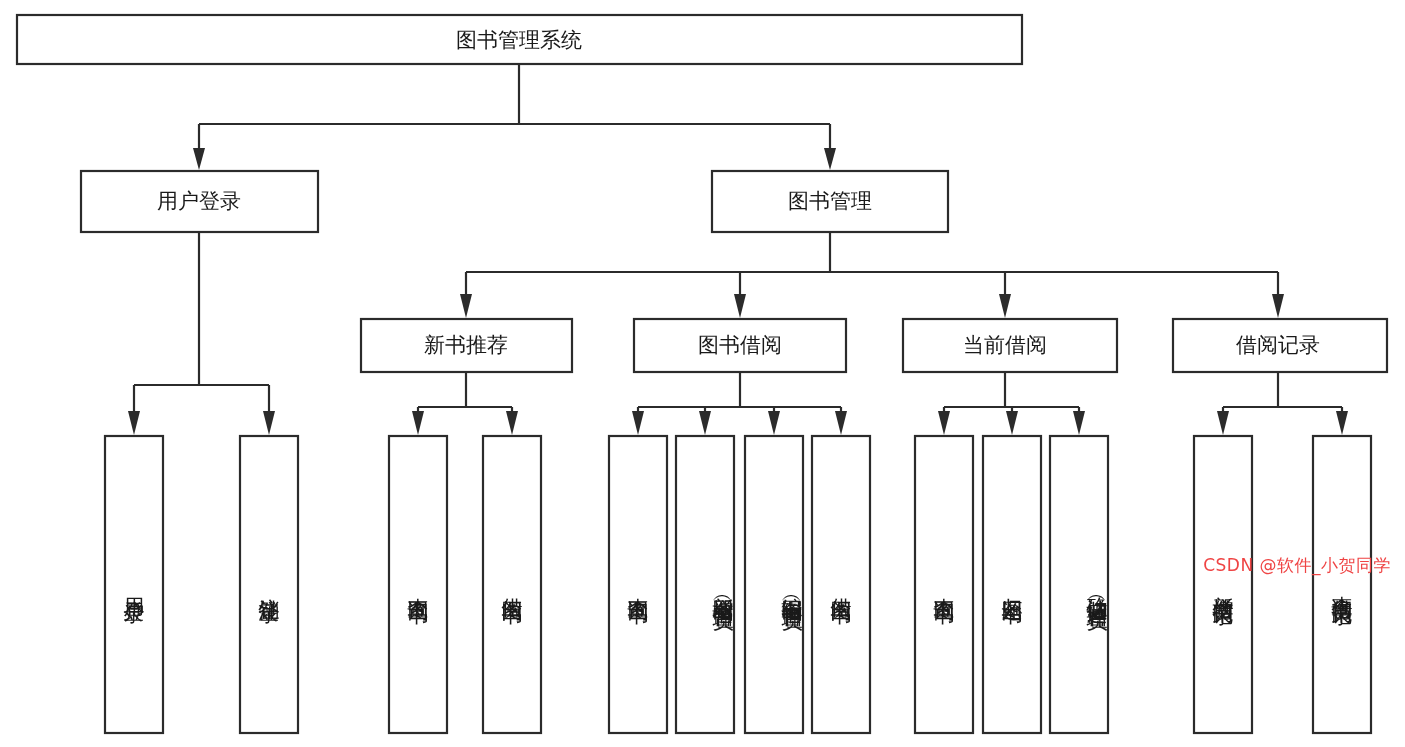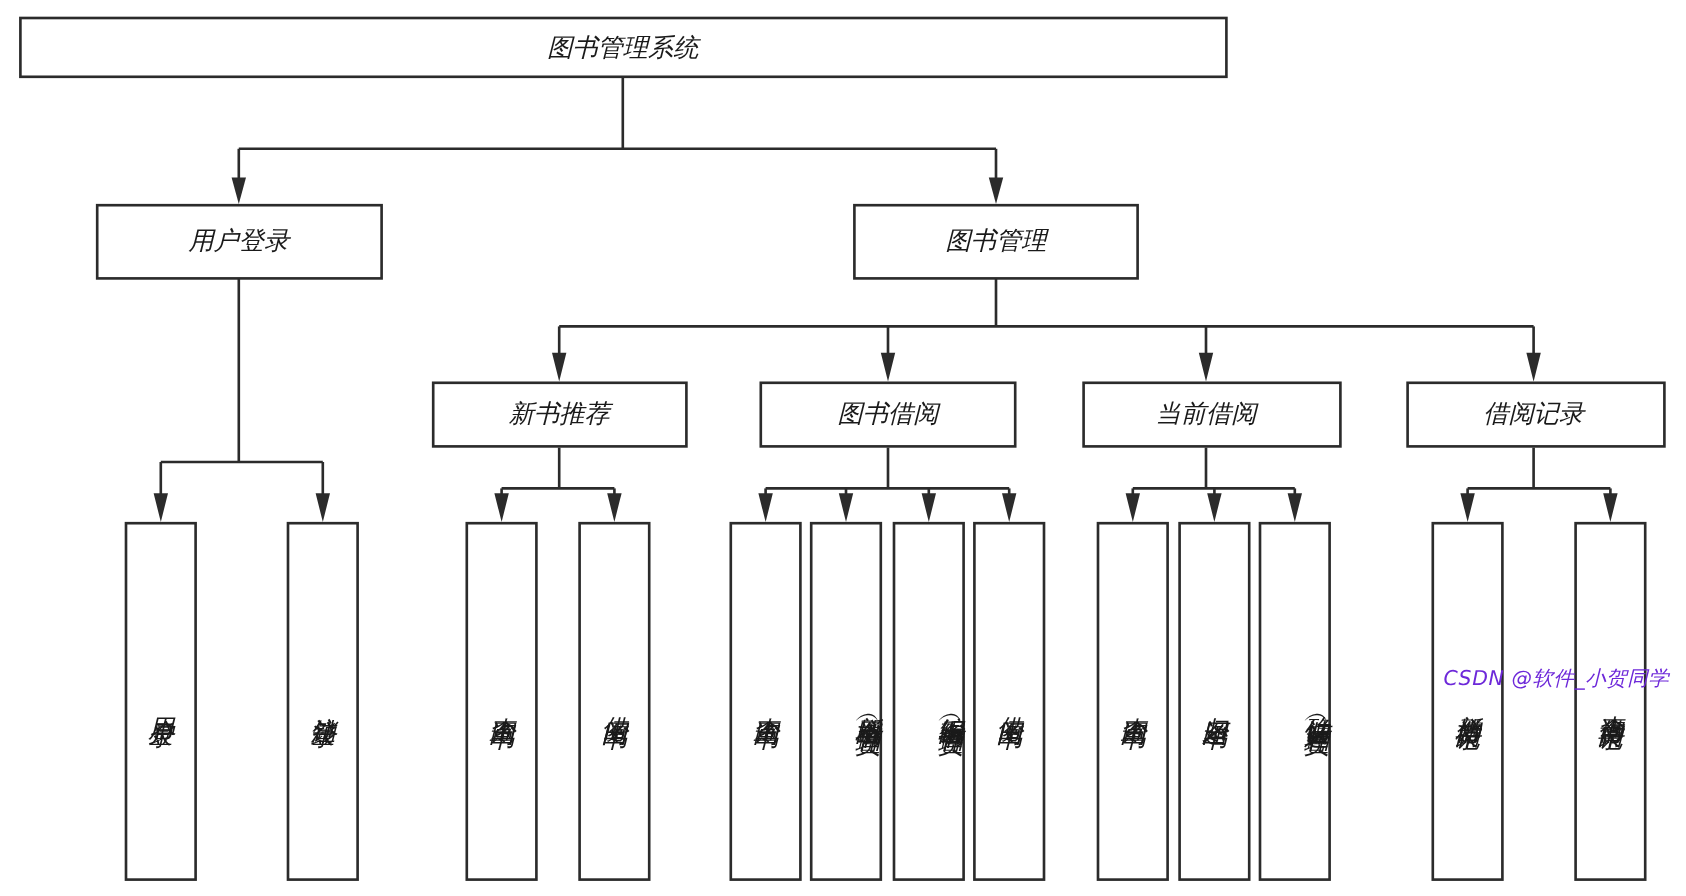--- a/index.html
+++ b/index.html
@@ -11,21 +11,20 @@
     width: 1405px;
     height: 747px;
     font-family: "DejaVu Sans", "Liberation Sans", sans-serif;
     overflow: hidden;
   }
   #diagram-root {
     position: relative;
     width: 1405px;
     height: 583px;
     background: #ffffff;
-    font-style: italic;
   }
   svg#diagram-svg {
     position: absolute;
     top: 0;
     left: 0;
     width: 1405px;
     height: 747px;
   }
   .node-box {
     fill: #ffffff;
@@ -64,21 +63,21 @@
     text-align: center;
     white-space: nowrap;
     pointer-events: none;
   }
   .watermark {
     position: absolute;
     right: 14px;
     bottom: 6px;
     font-family: "DejaVu Sans", "Liberation Sans", sans-serif;
     font-size: 17px;
-    color: #6d28d9;
+    color: #ef4444;
     white-space: nowrap;
     letter-spacing: 0.5px;
   }
 </style>
 </head>
 <body>
 
 <div id="diagram-root">
 
   <svg id="diagram-svg" viewBox="0 0 1405 747">

